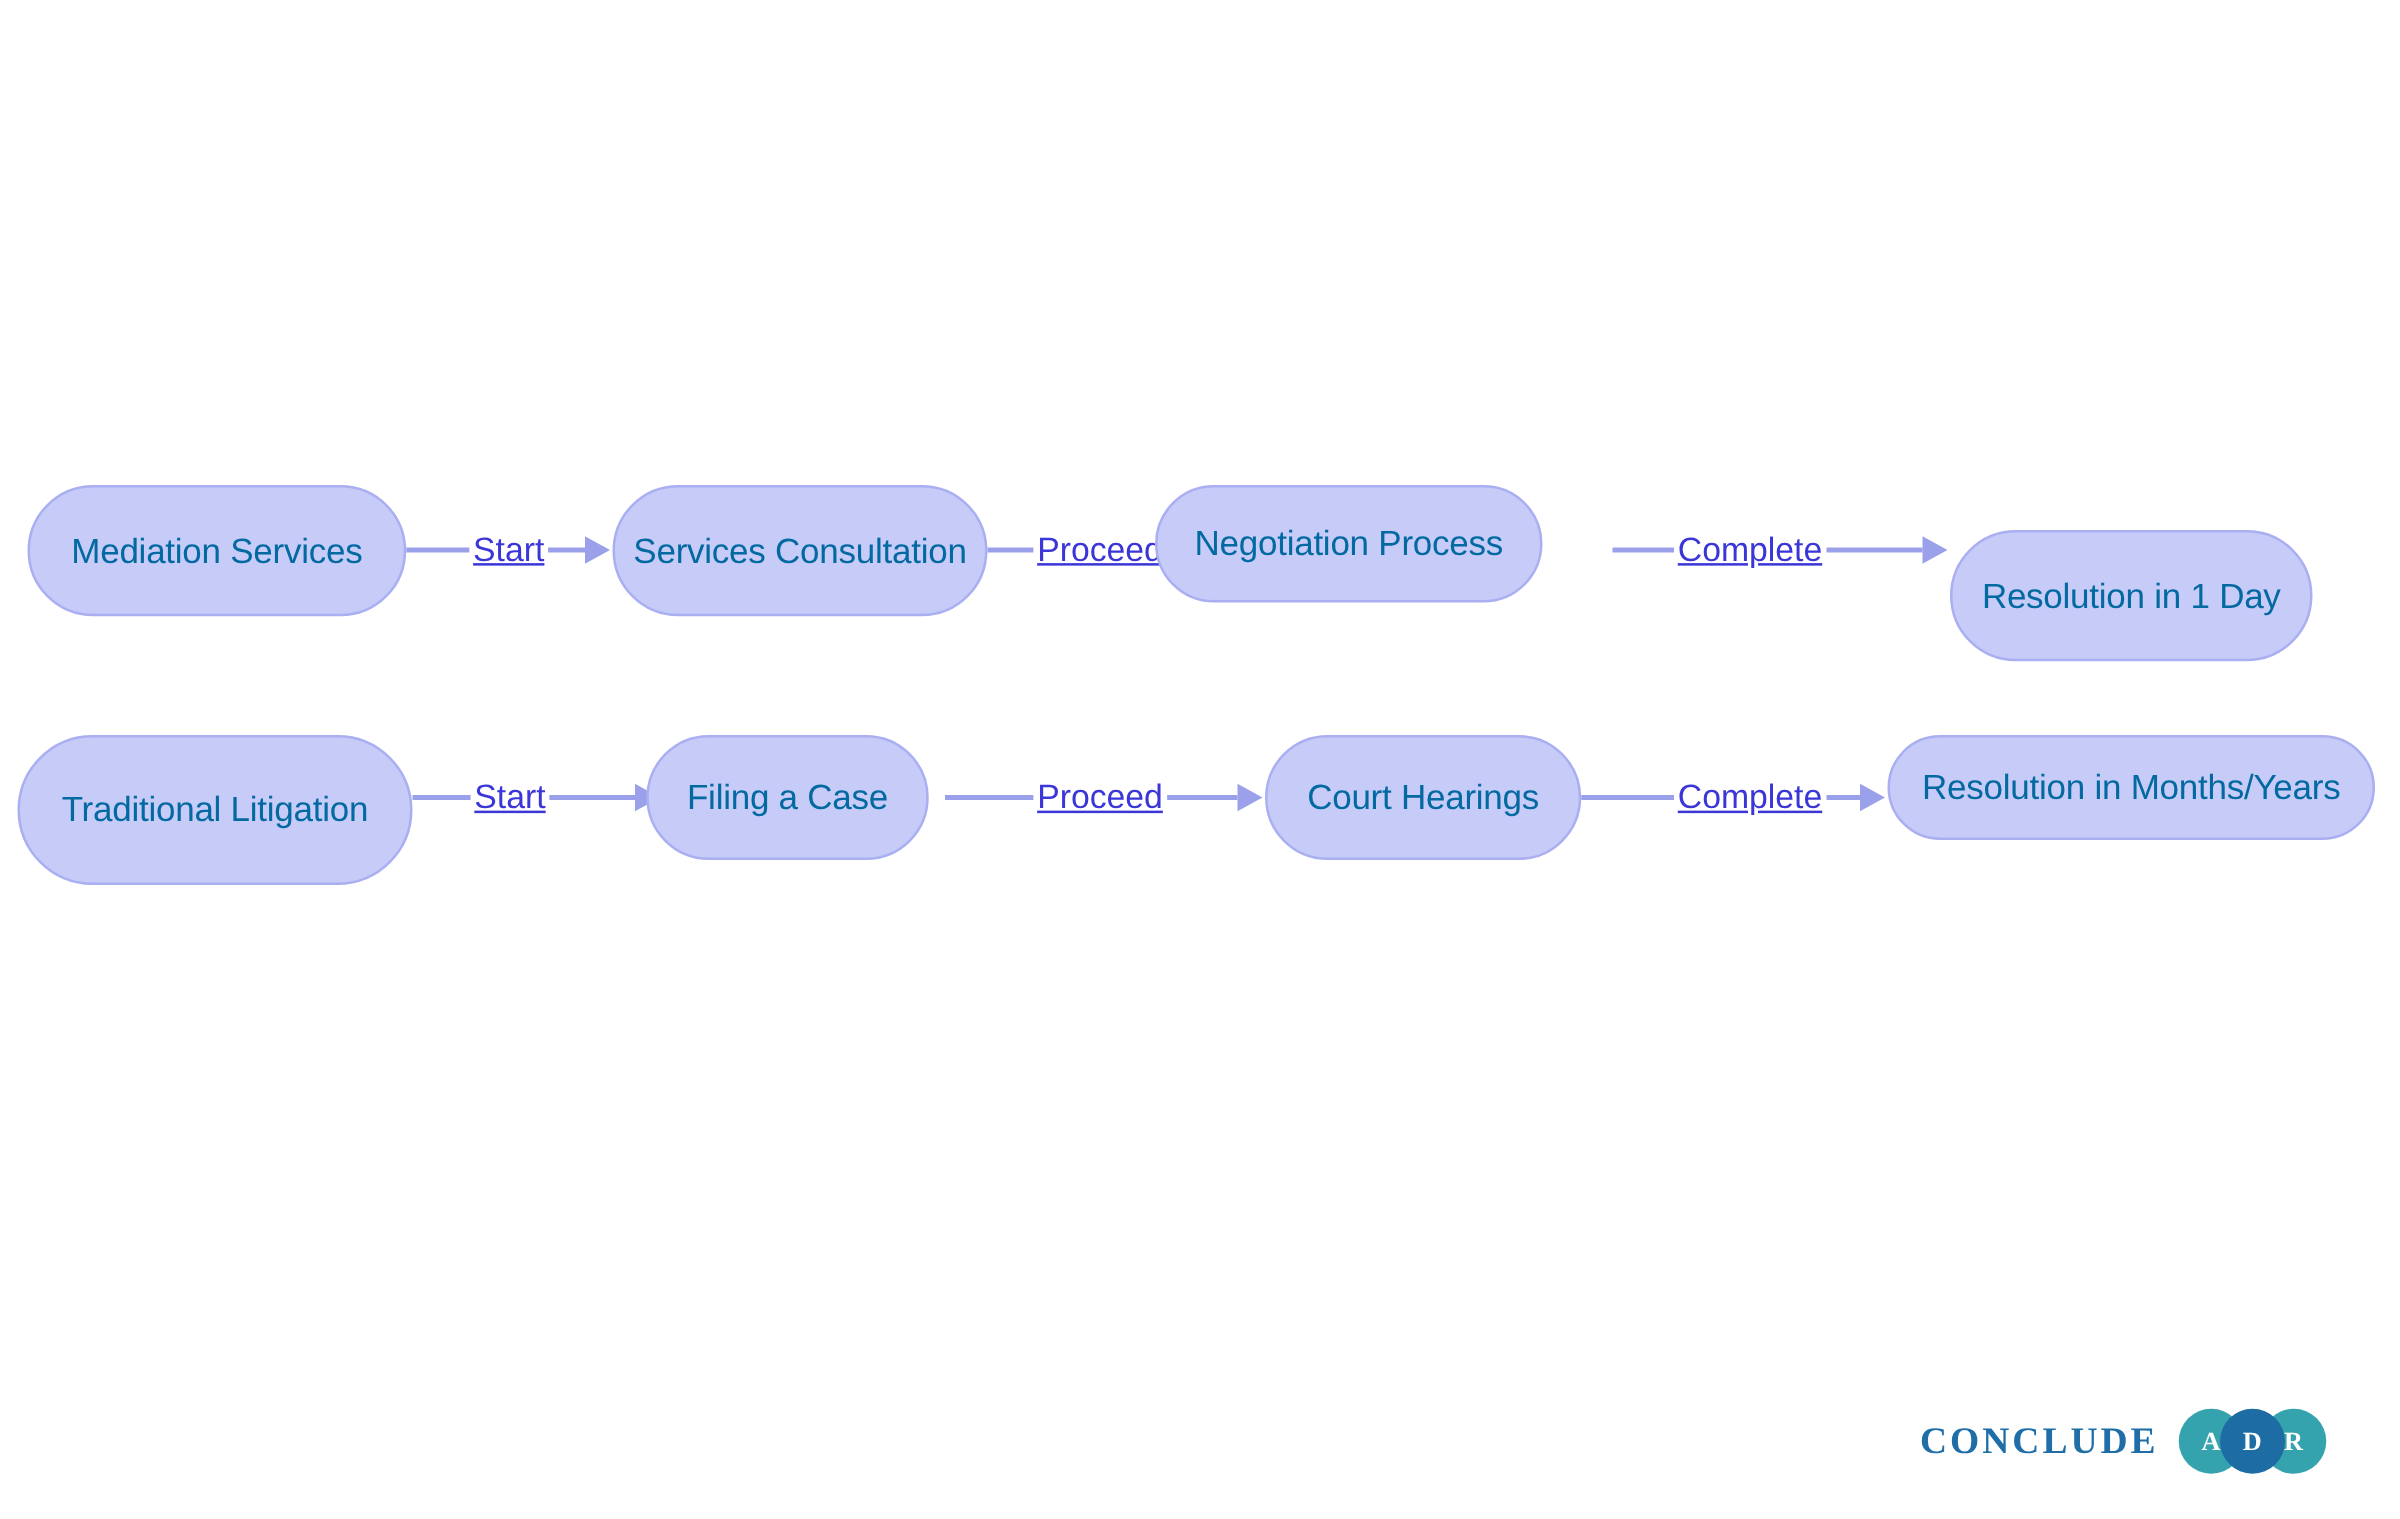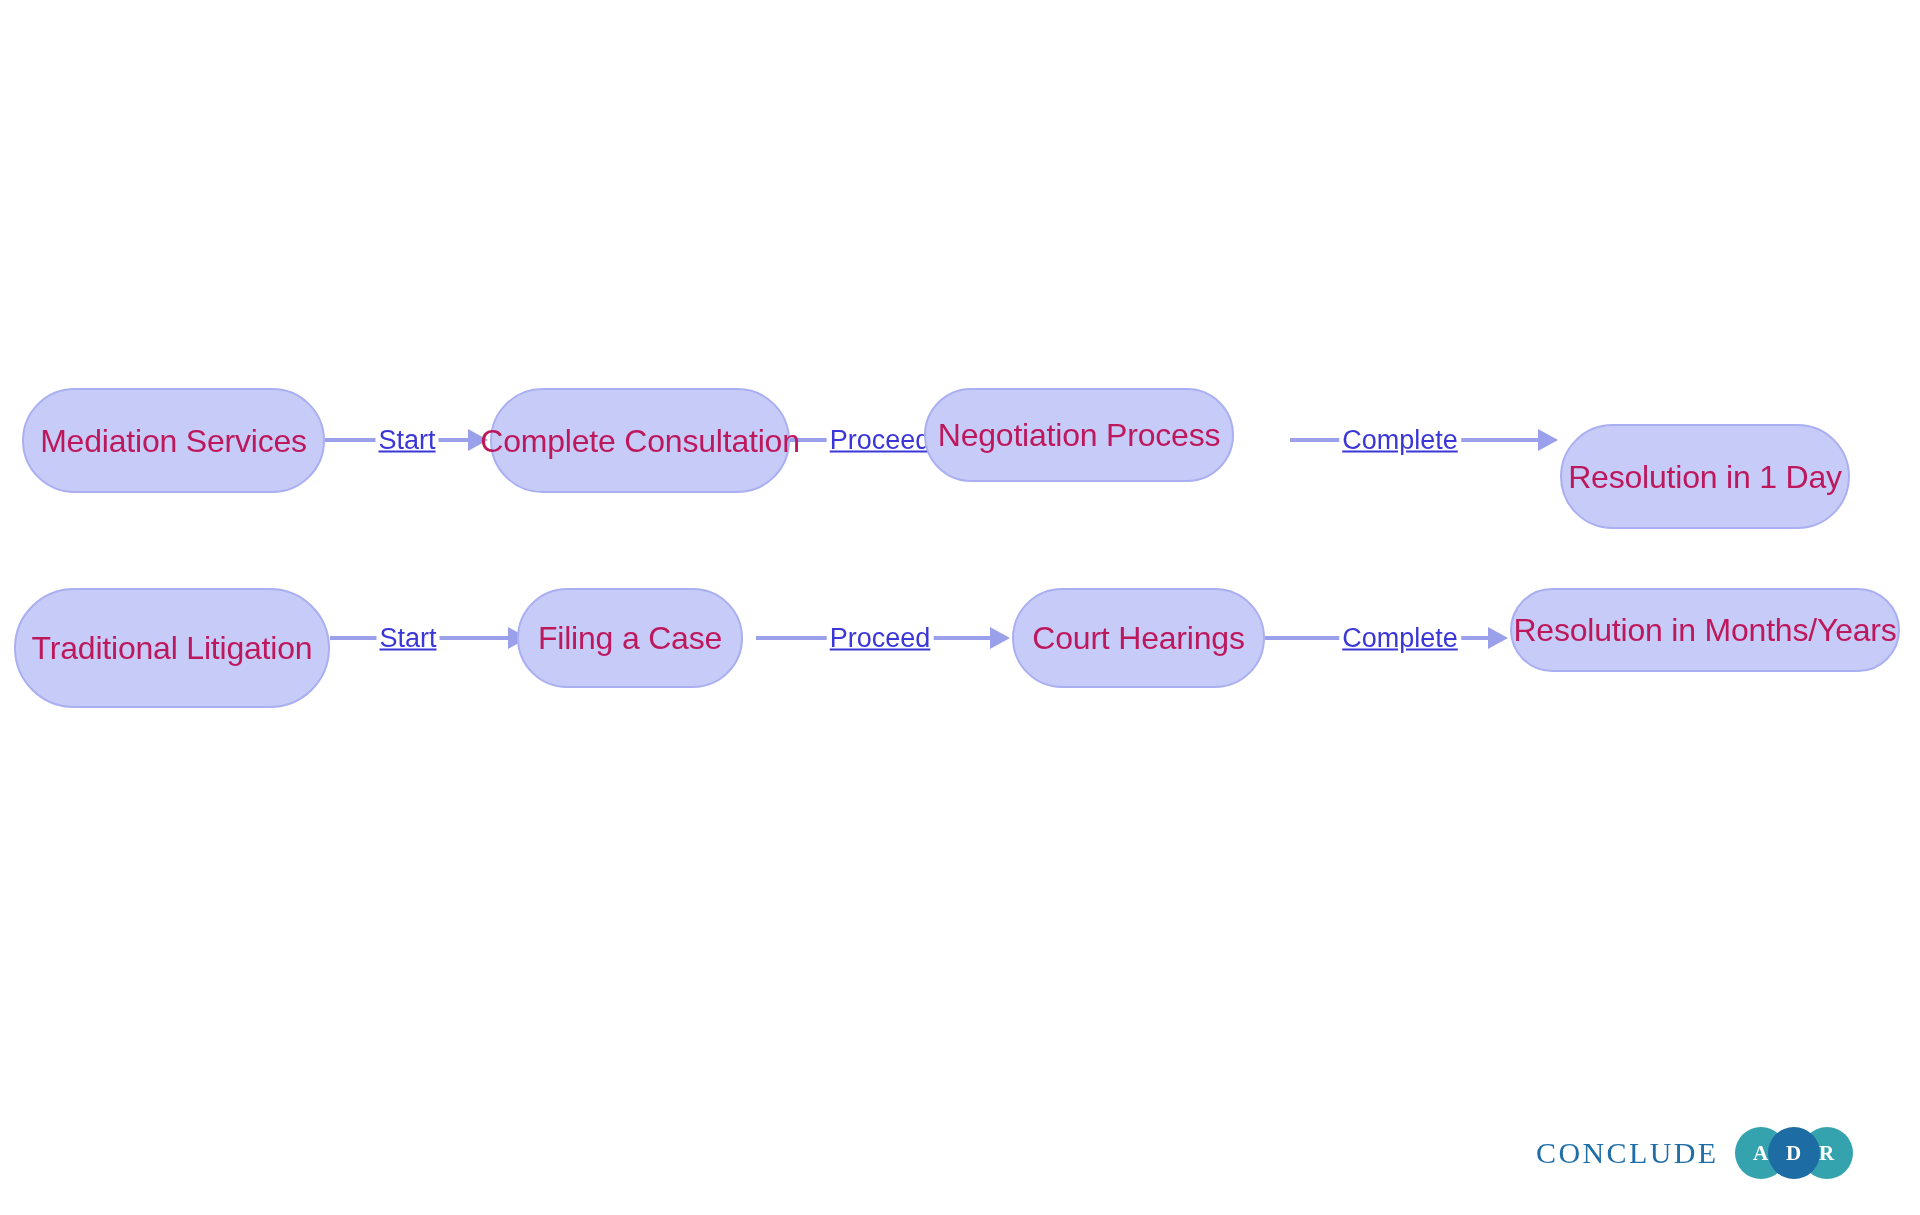--- a/index.html
+++ b/index.html
@@ -28,23 +28,23 @@
   
   .node {
     position: absolute;
     box-sizing: border-box;
     background: #c7cbf8;
     border: 2px solid #a9aff1;
     border-radius: 999px;
     display: flex;
     align-items: center;
     justify-content: center;
-    color: #be185d;
+    color: #0369a1;
     font-family: "Liberation Sans", sans-serif;
-    font-size: 32px;
+    font-size: 28px;
     font-weight: 400;
     letter-spacing: -0.2px;
     white-space: nowrap;
     line-height: 1;
     padding: 0 14px;
   }
 
   
   .edge-line {
     position: absolute;
@@ -78,21 +78,21 @@
     left: 1536px;
     top: 1125px;
     height: 56px;
     display: flex;
     align-items: center;
     gap: 16px;
   }
   #logo-word {
     font-family: "Liberation Serif", serif;
     font-size: 30px;
-    font-weight: 400;
+    font-weight: 700;
     letter-spacing: 2.4px;
     color: #1f6ea8;
     line-height: 1;
   }
   .logo-circles {
     position: relative;
     width: 117px;
     height: 52px;
   }
   .logo-circle {
@@ -127,21 +127,21 @@
     <div class="edge-line" style="left:790px; top:438px; width:168px;"></div>
     <div class="arrow-head" style="left:958px; top:429px;"></div>
     <div class="edge-label" style="left:880px; top:440px;">Proceed</div>
 
     <div class="edge-line" style="left:1290px; top:438px; width:248px;"></div>
     <div class="arrow-head" style="left:1538px; top:429px;"></div>
     <div class="edge-label" style="left:1400px; top:440px;">Complete</div>
 
     <div class="node" style="left:22px; top:388px; width:303px; height:105px;">Mediation Services</div>
 
-    <div class="node" style="left:490px; top:388px; width:300px; height:105px;">Complete Consultation</div>
+    <div class="node" style="left:490px; top:388px; width:300px; height:105px;">Services Consultation</div>
 
     <div class="node" style="left:924px; top:388px; width:310px; height:94px;">Negotiation Process</div>
 
     <div class="node" style="left:1560px; top:388px; width:290px; height:105px;margin-top:36px;">Resolution in 1 Day</div>
   </div>
 
   <div>
 
     <div class="edge-line" style="left:330px; top:636px; width:178px;"></div>
     <div class="arrow-head" style="left:508px; top:627px;"></div>

